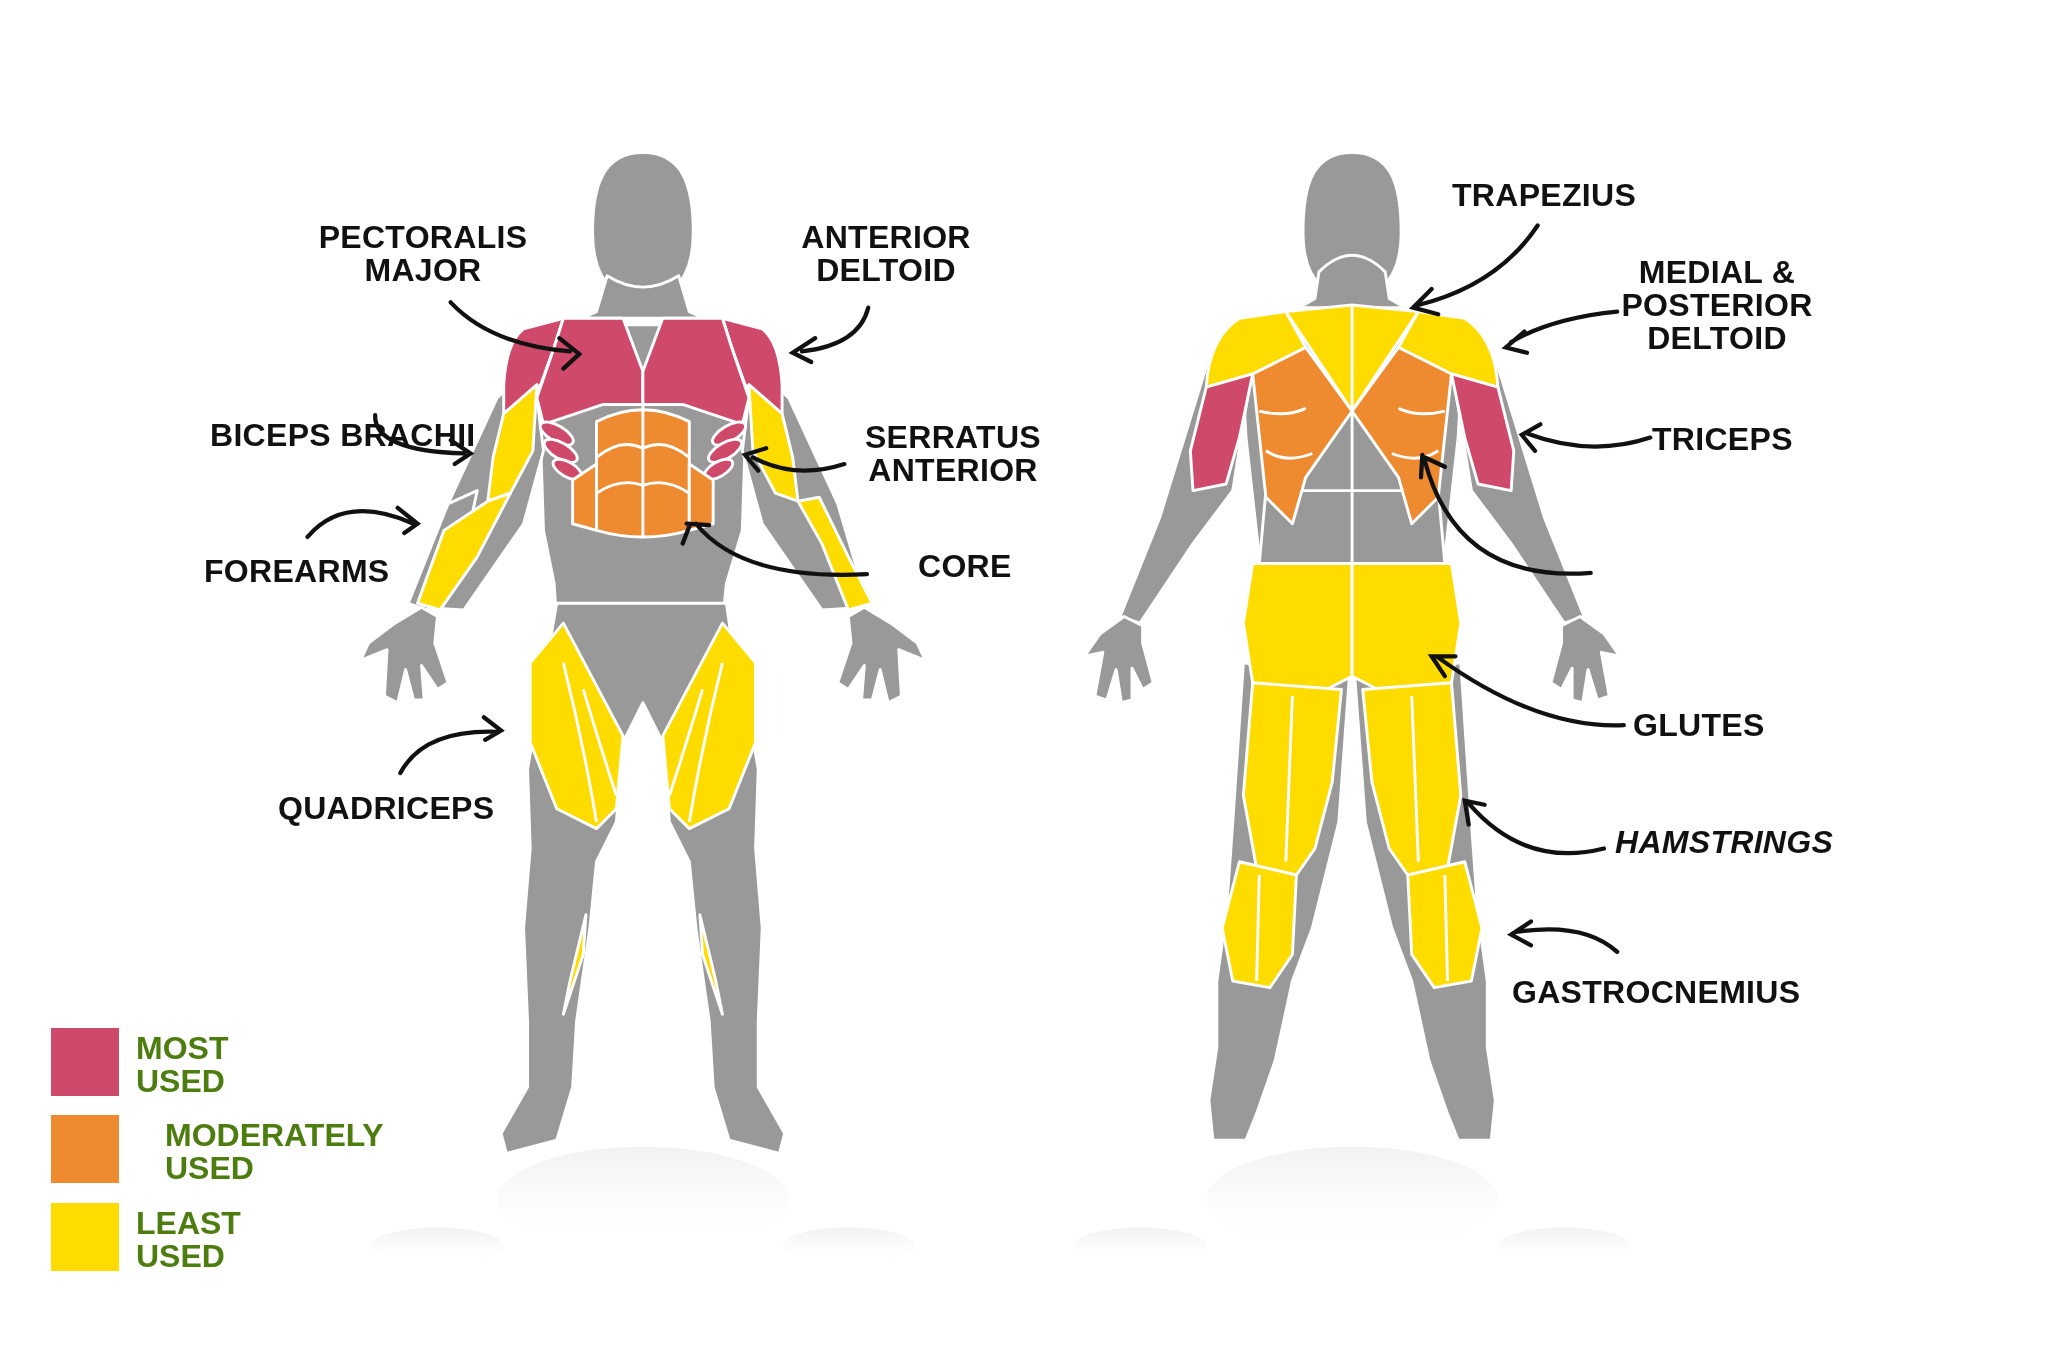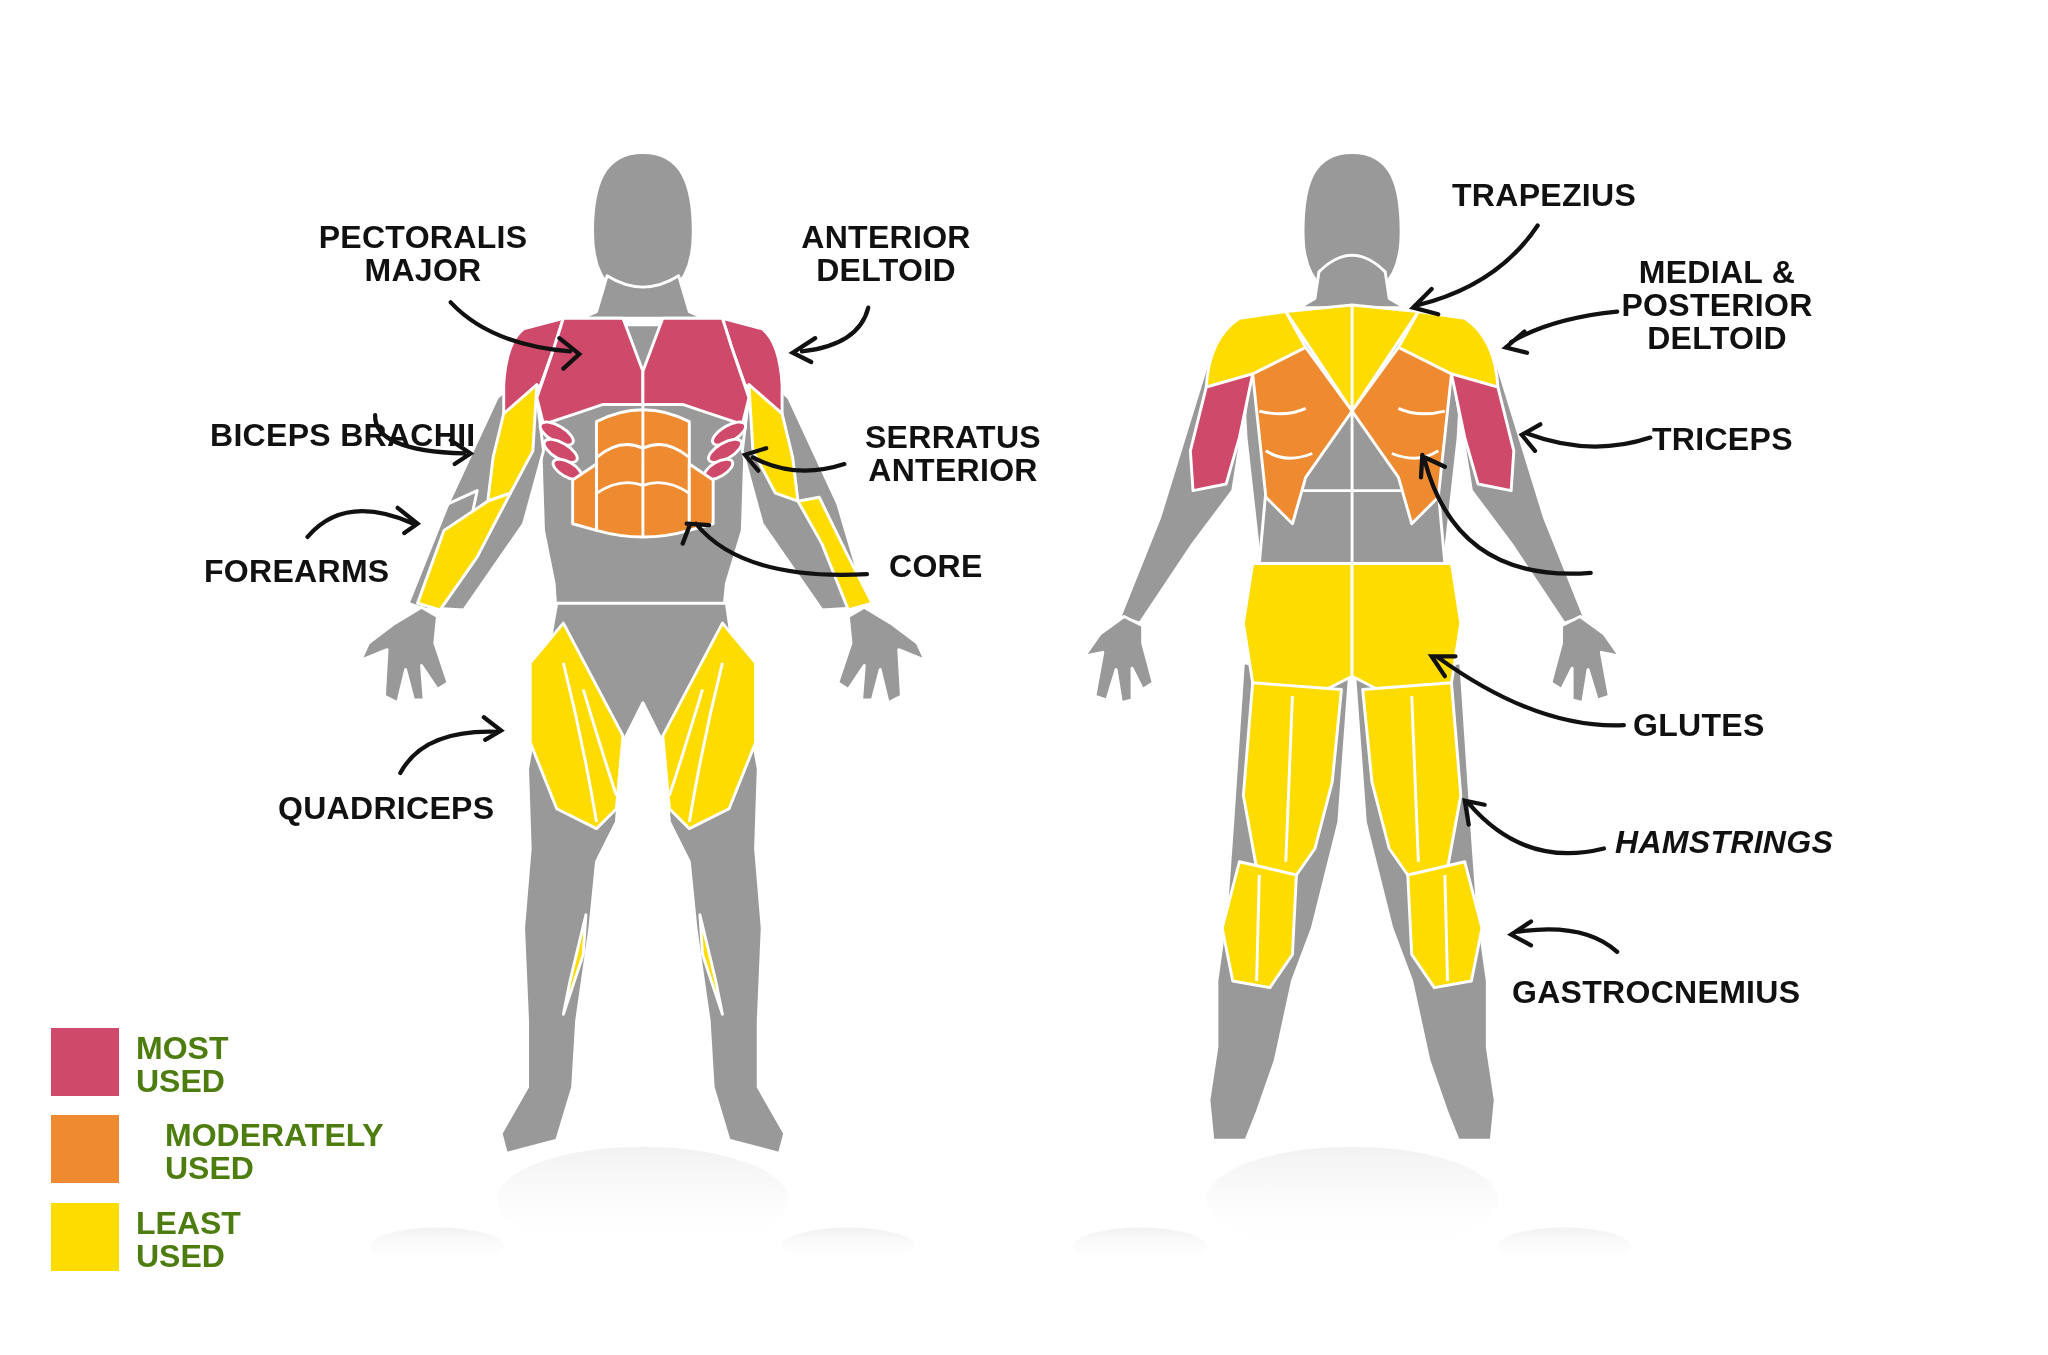--- a/index.html
+++ b/index.html
@@ -161,21 +161,21 @@
   <div class="lbl left" style="left:210px; top:371px;margin-top:48px;">
     <span>BICEPS BRACHII</span>
   </div>
   <div class="lbl" style="left:853px; top:421px; width:200px;">
     <span style="white-space:pre-line;">SERRATUS
 ANTERIOR</span>
   </div>
   <div class="lbl left" style="left:204px; top:555px;">
     <span>FOREARMS</span>
   </div>
-  <div class="lbl left" style="left:889px; top:550px;">
+  <div class="lbl left" style="left:918px; top:550px;">
     <span>CORE</span>
   </div>
   <div class="lbl left" style="left:278px; top:792px;">
     <span>QUADRICEPS</span>
   </div>
 
   
   <div class="lbl left" style="left:1452px; top:179px;">
     <span>TRAPEZIUS</span>
   </div>

